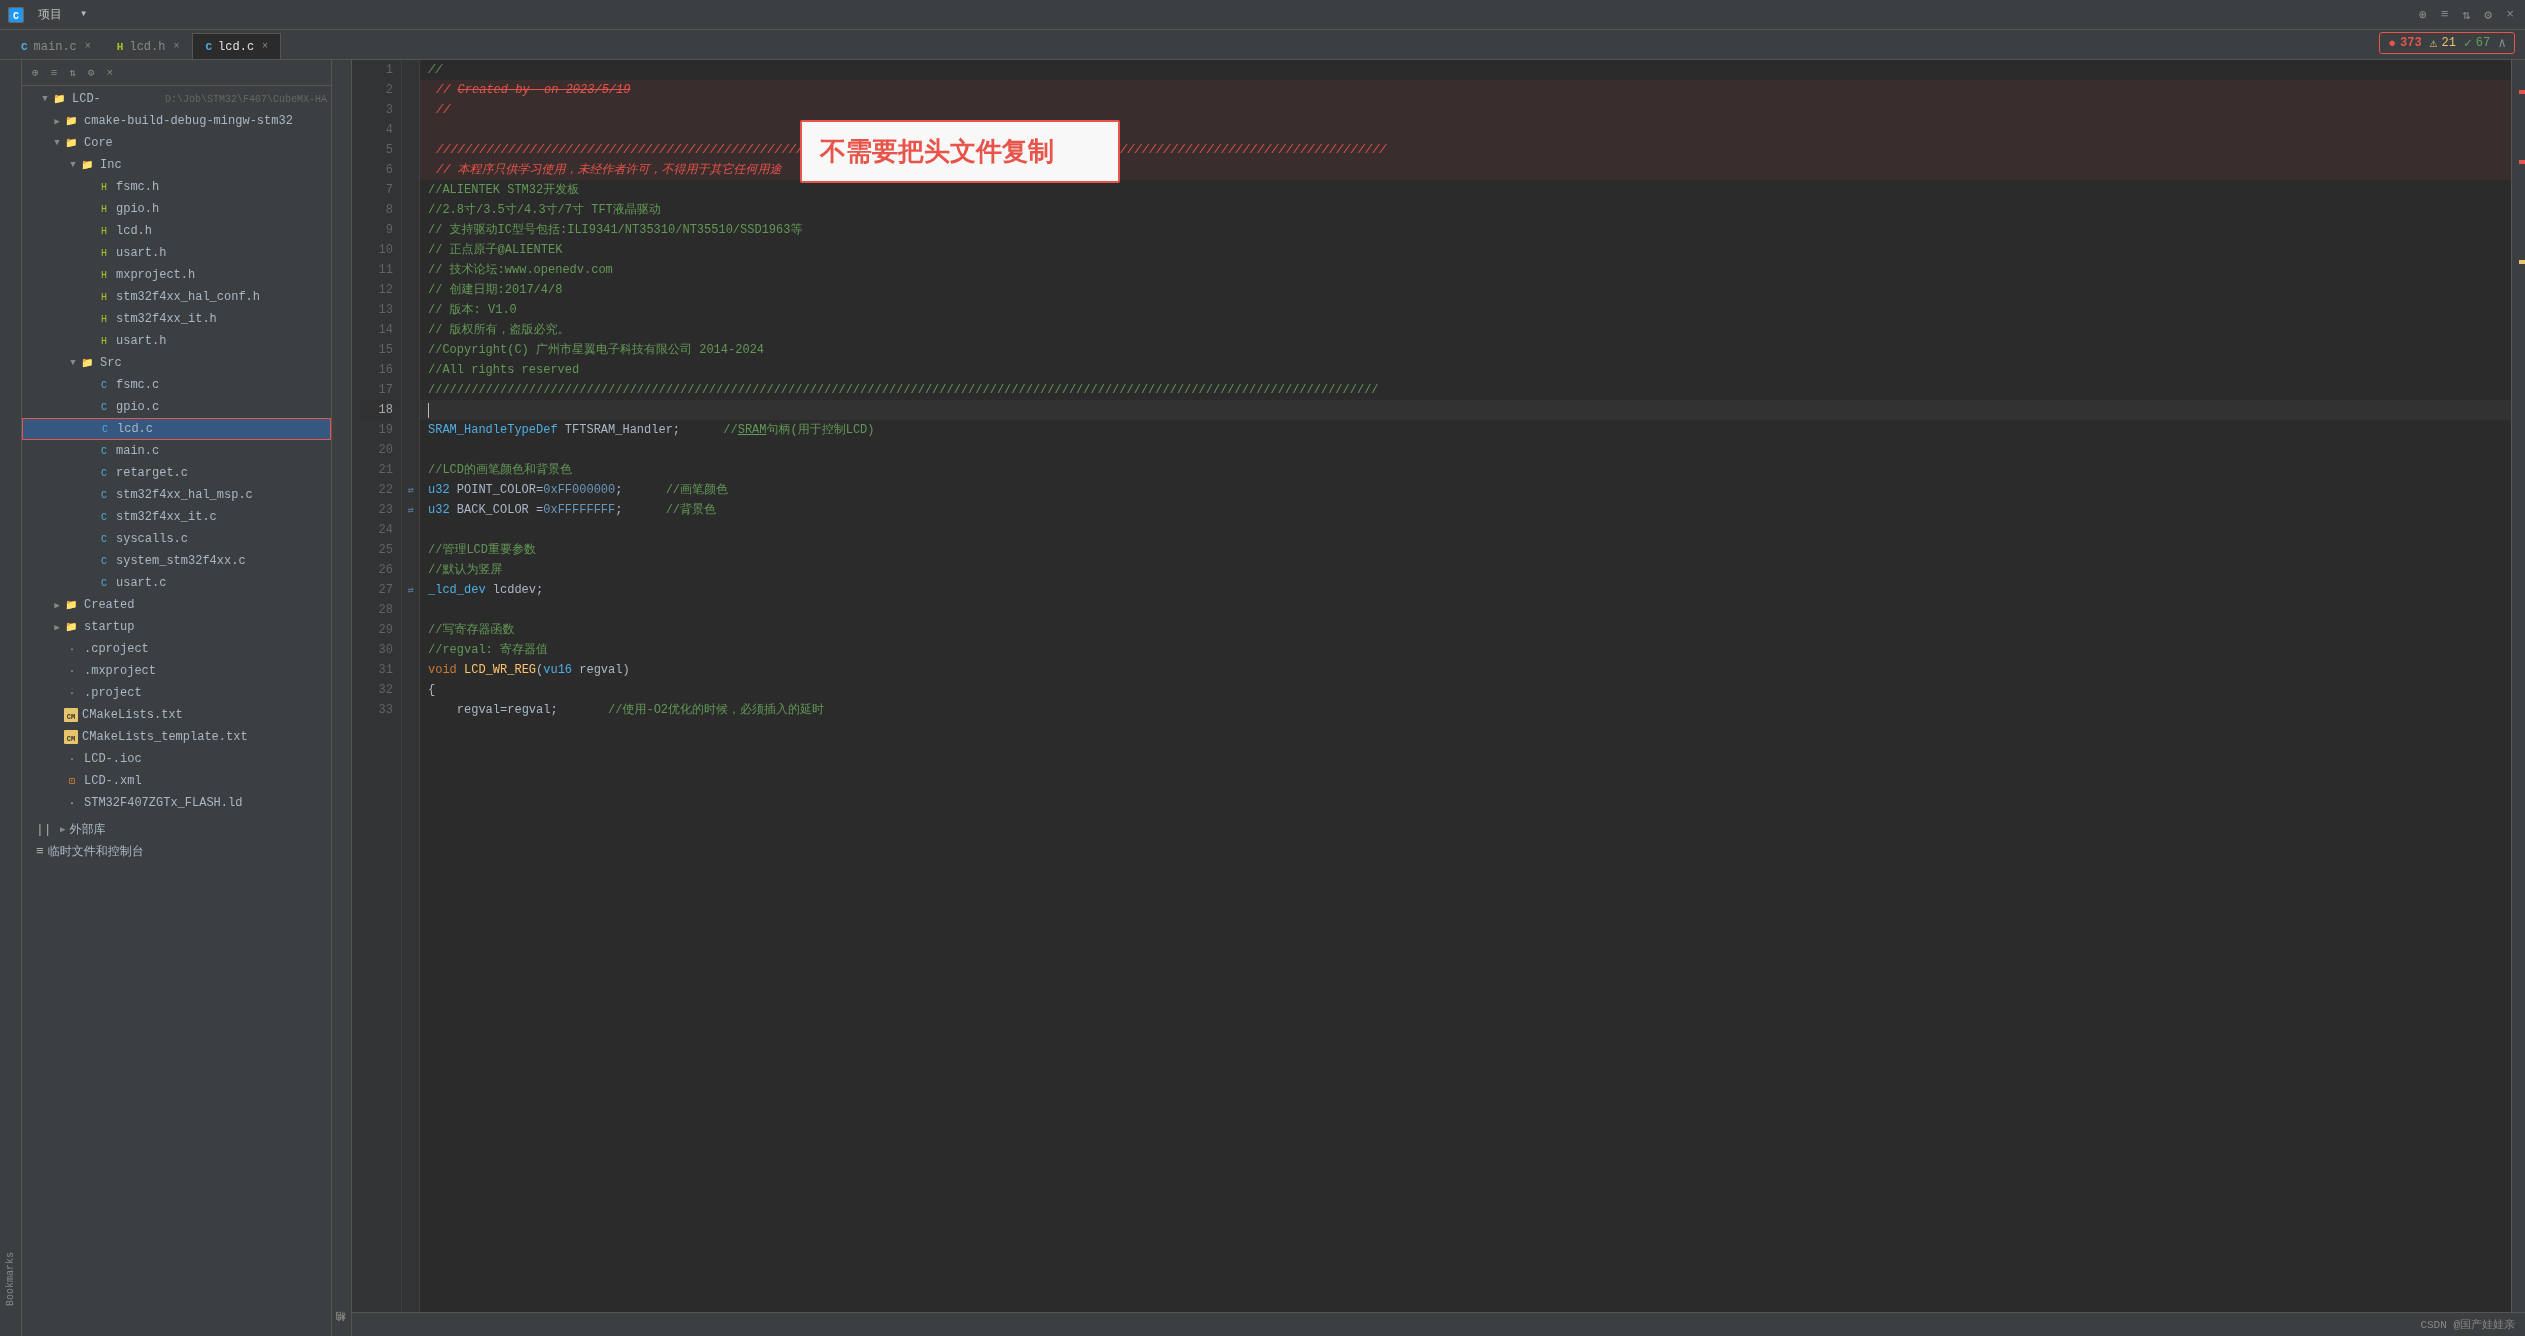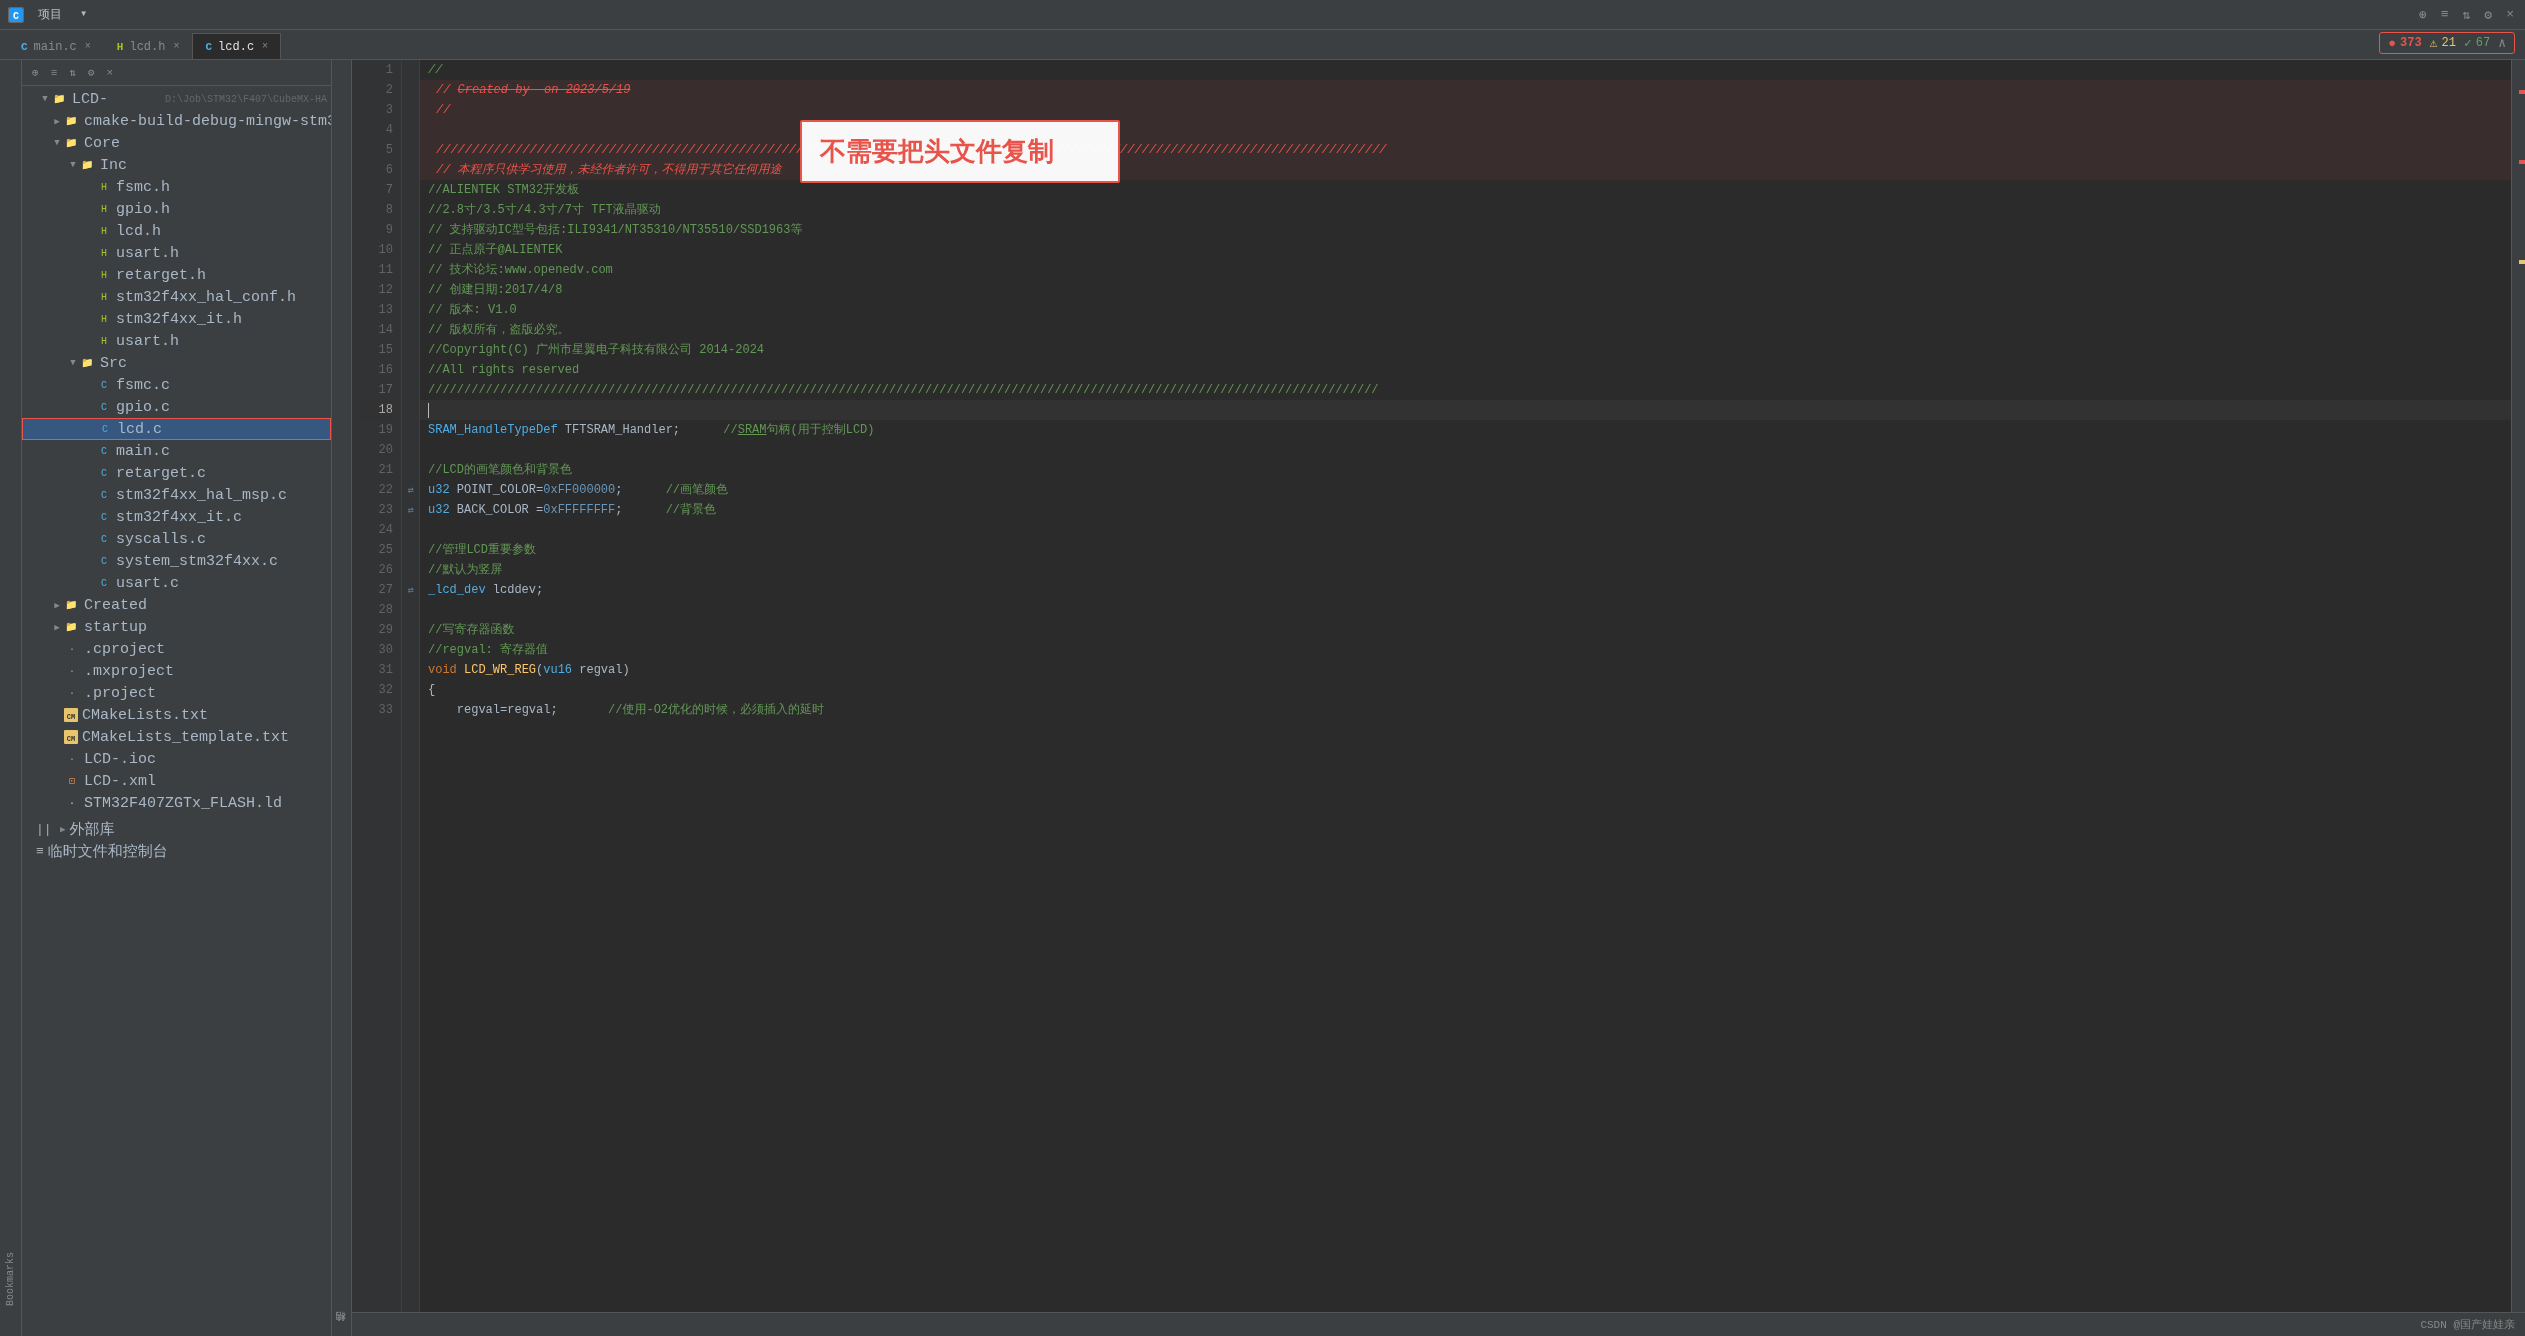--- a/index.html
+++ b/index.html
@@ -135,21 +135,21 @@
       margin-right: 4px; font-size: 10px; flex-shrink: 0;
     }
     .folder-icon { color: #e8c46a; }
     .c-file-icon { color: #4eade5; }
     .h-file-icon { color: #a8c023; }
     .other-file-icon { color: #aaa; }
     .xml-icon { color: #e08040; }
     .ld-icon { color: #ccc; }
 
     .tree-label {
-      font-size: 15px;
+      font-size: 12px;
       flex: 1;
     }
 
     
     .left-bookmarks {
       width: 22px;
       background: #3c3f41;
       border-right: 1px solid #555;
       display: flex;
       flex-direction: column;
@@ -443,21 +443,21 @@
         <span class="tree-label">lcd.h</span>
       </div>
       <div class="tree-item indent-3" style="padding-left:60px;">
         <span class="tree-arrow empty"></span>
         <span class="file-icon h-file-icon">H</span>
         <span class="tree-label">usart.h</span>
       </div>
       <div class="tree-item indent-3" style="padding-left:60px;">
         <span class="tree-arrow empty"></span>
         <span class="file-icon h-file-icon">H</span>
-        <span class="tree-label">retarget.h</span>
+        <span class="tree-label">mxproject.h</span>
       </div>
       <div class="tree-item indent-3" style="padding-left:60px;">
         <span class="tree-arrow empty"></span>
         <span class="file-icon h-file-icon">H</span>
         <span class="tree-label">stm32f4xx_hal_conf.h</span>
       </div>
       <div class="tree-item indent-3" style="padding-left:60px;">
         <span class="tree-arrow empty"></span>
         <span class="file-icon h-file-icon">H</span>
         <span class="tree-label">stm32f4xx_it.h</span>

